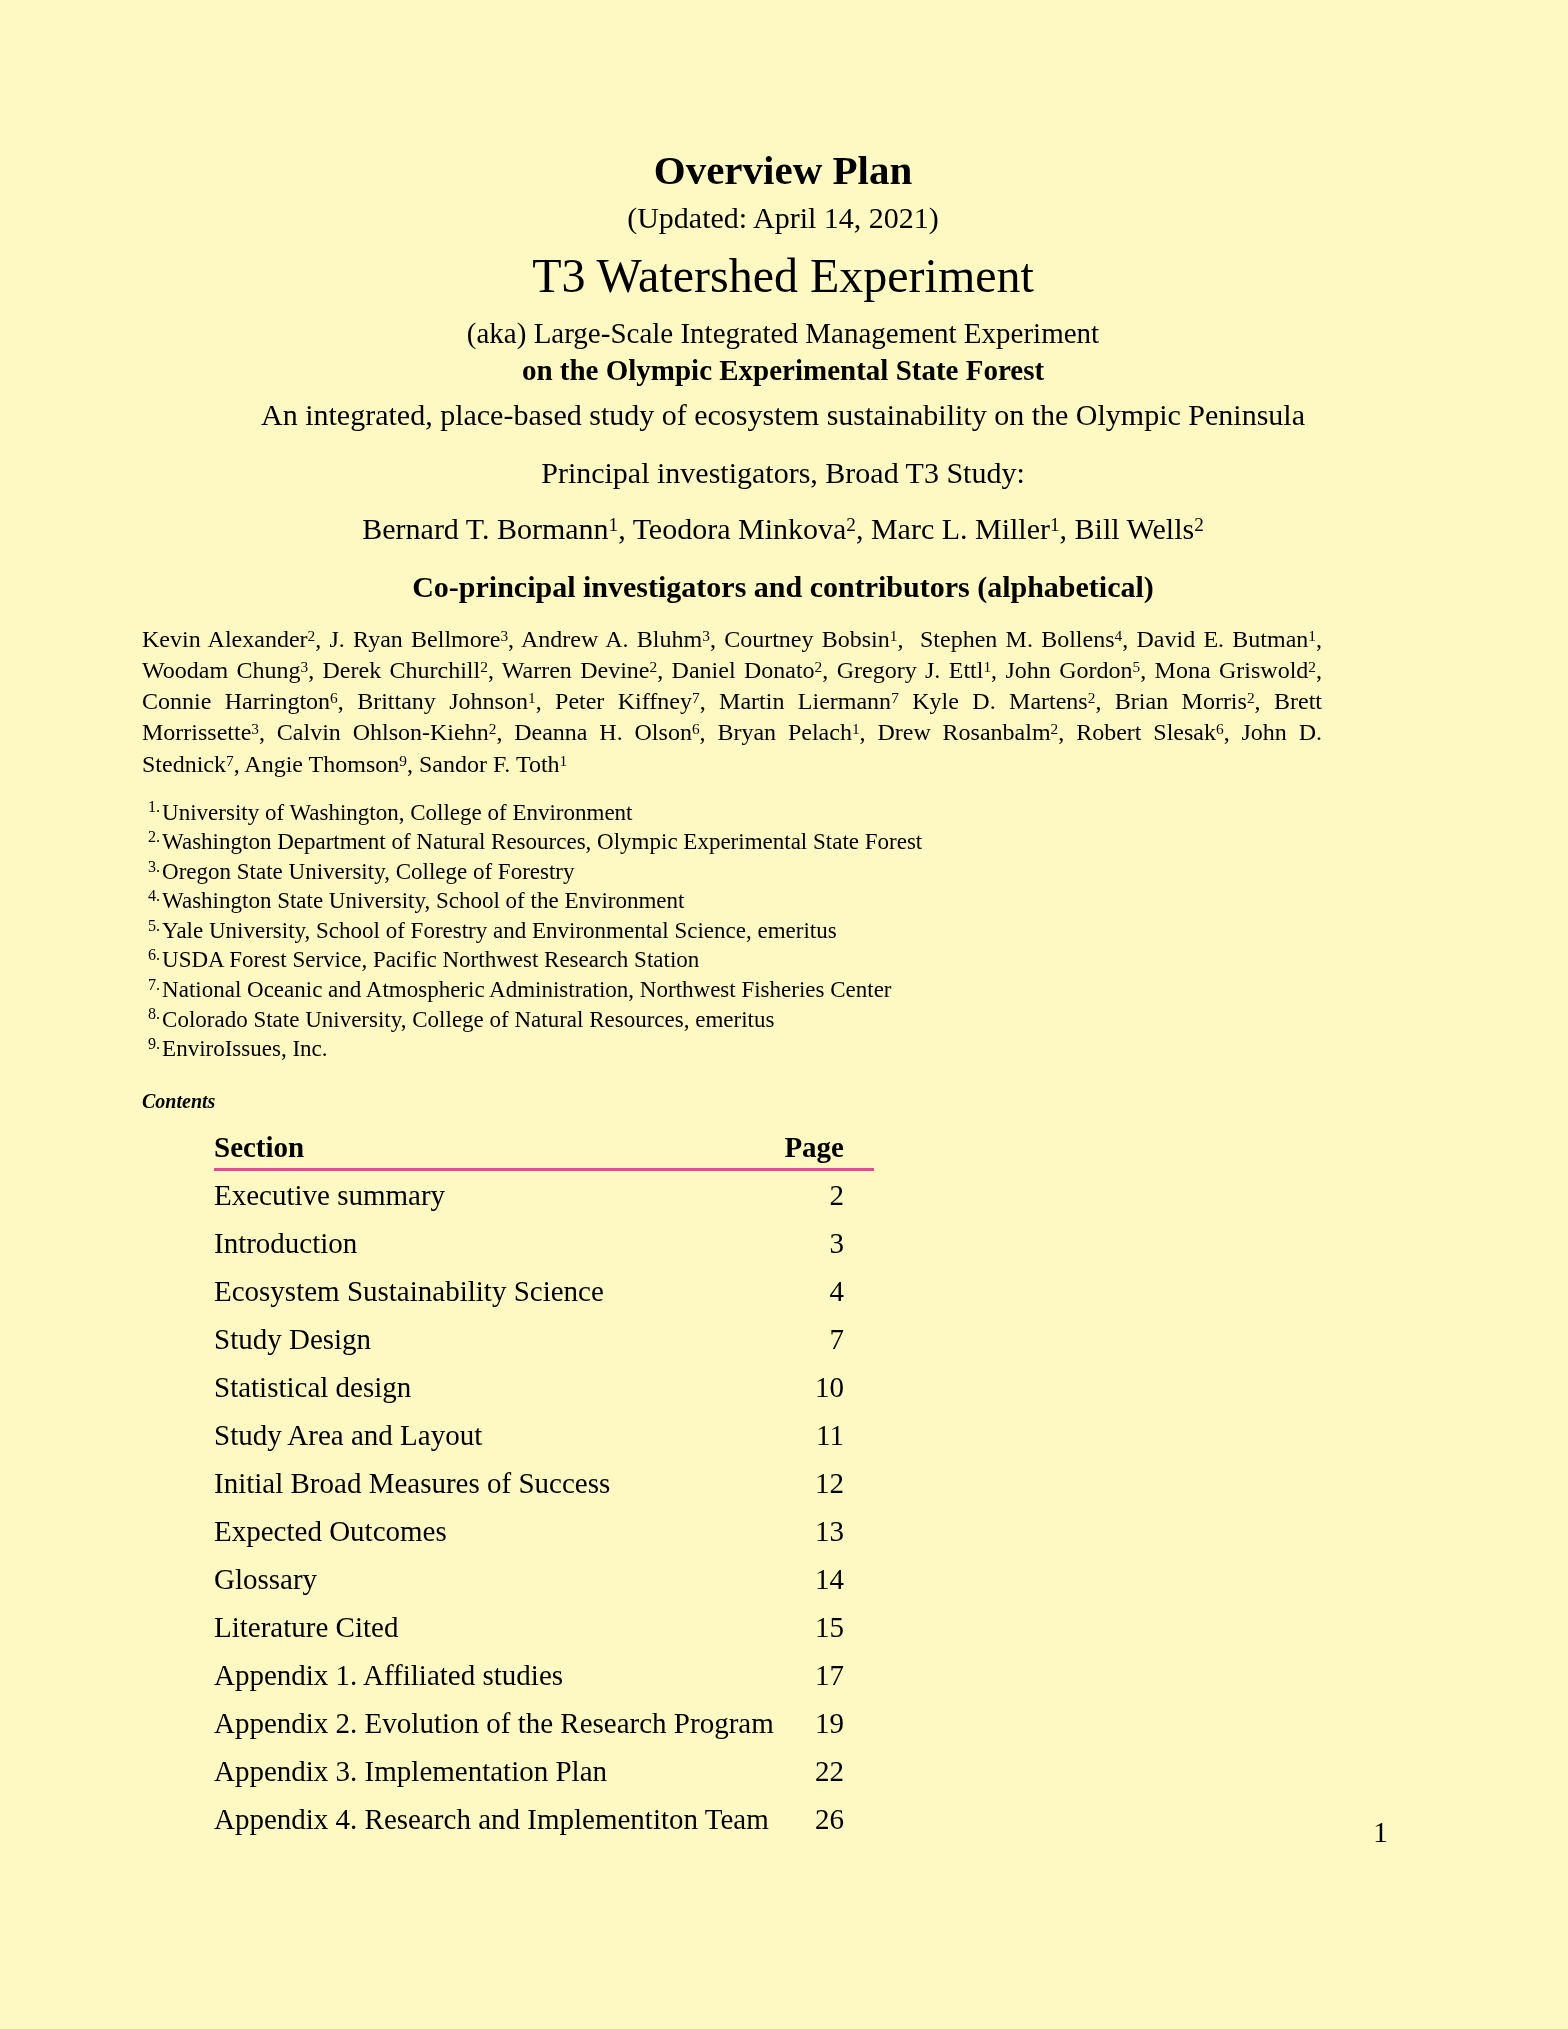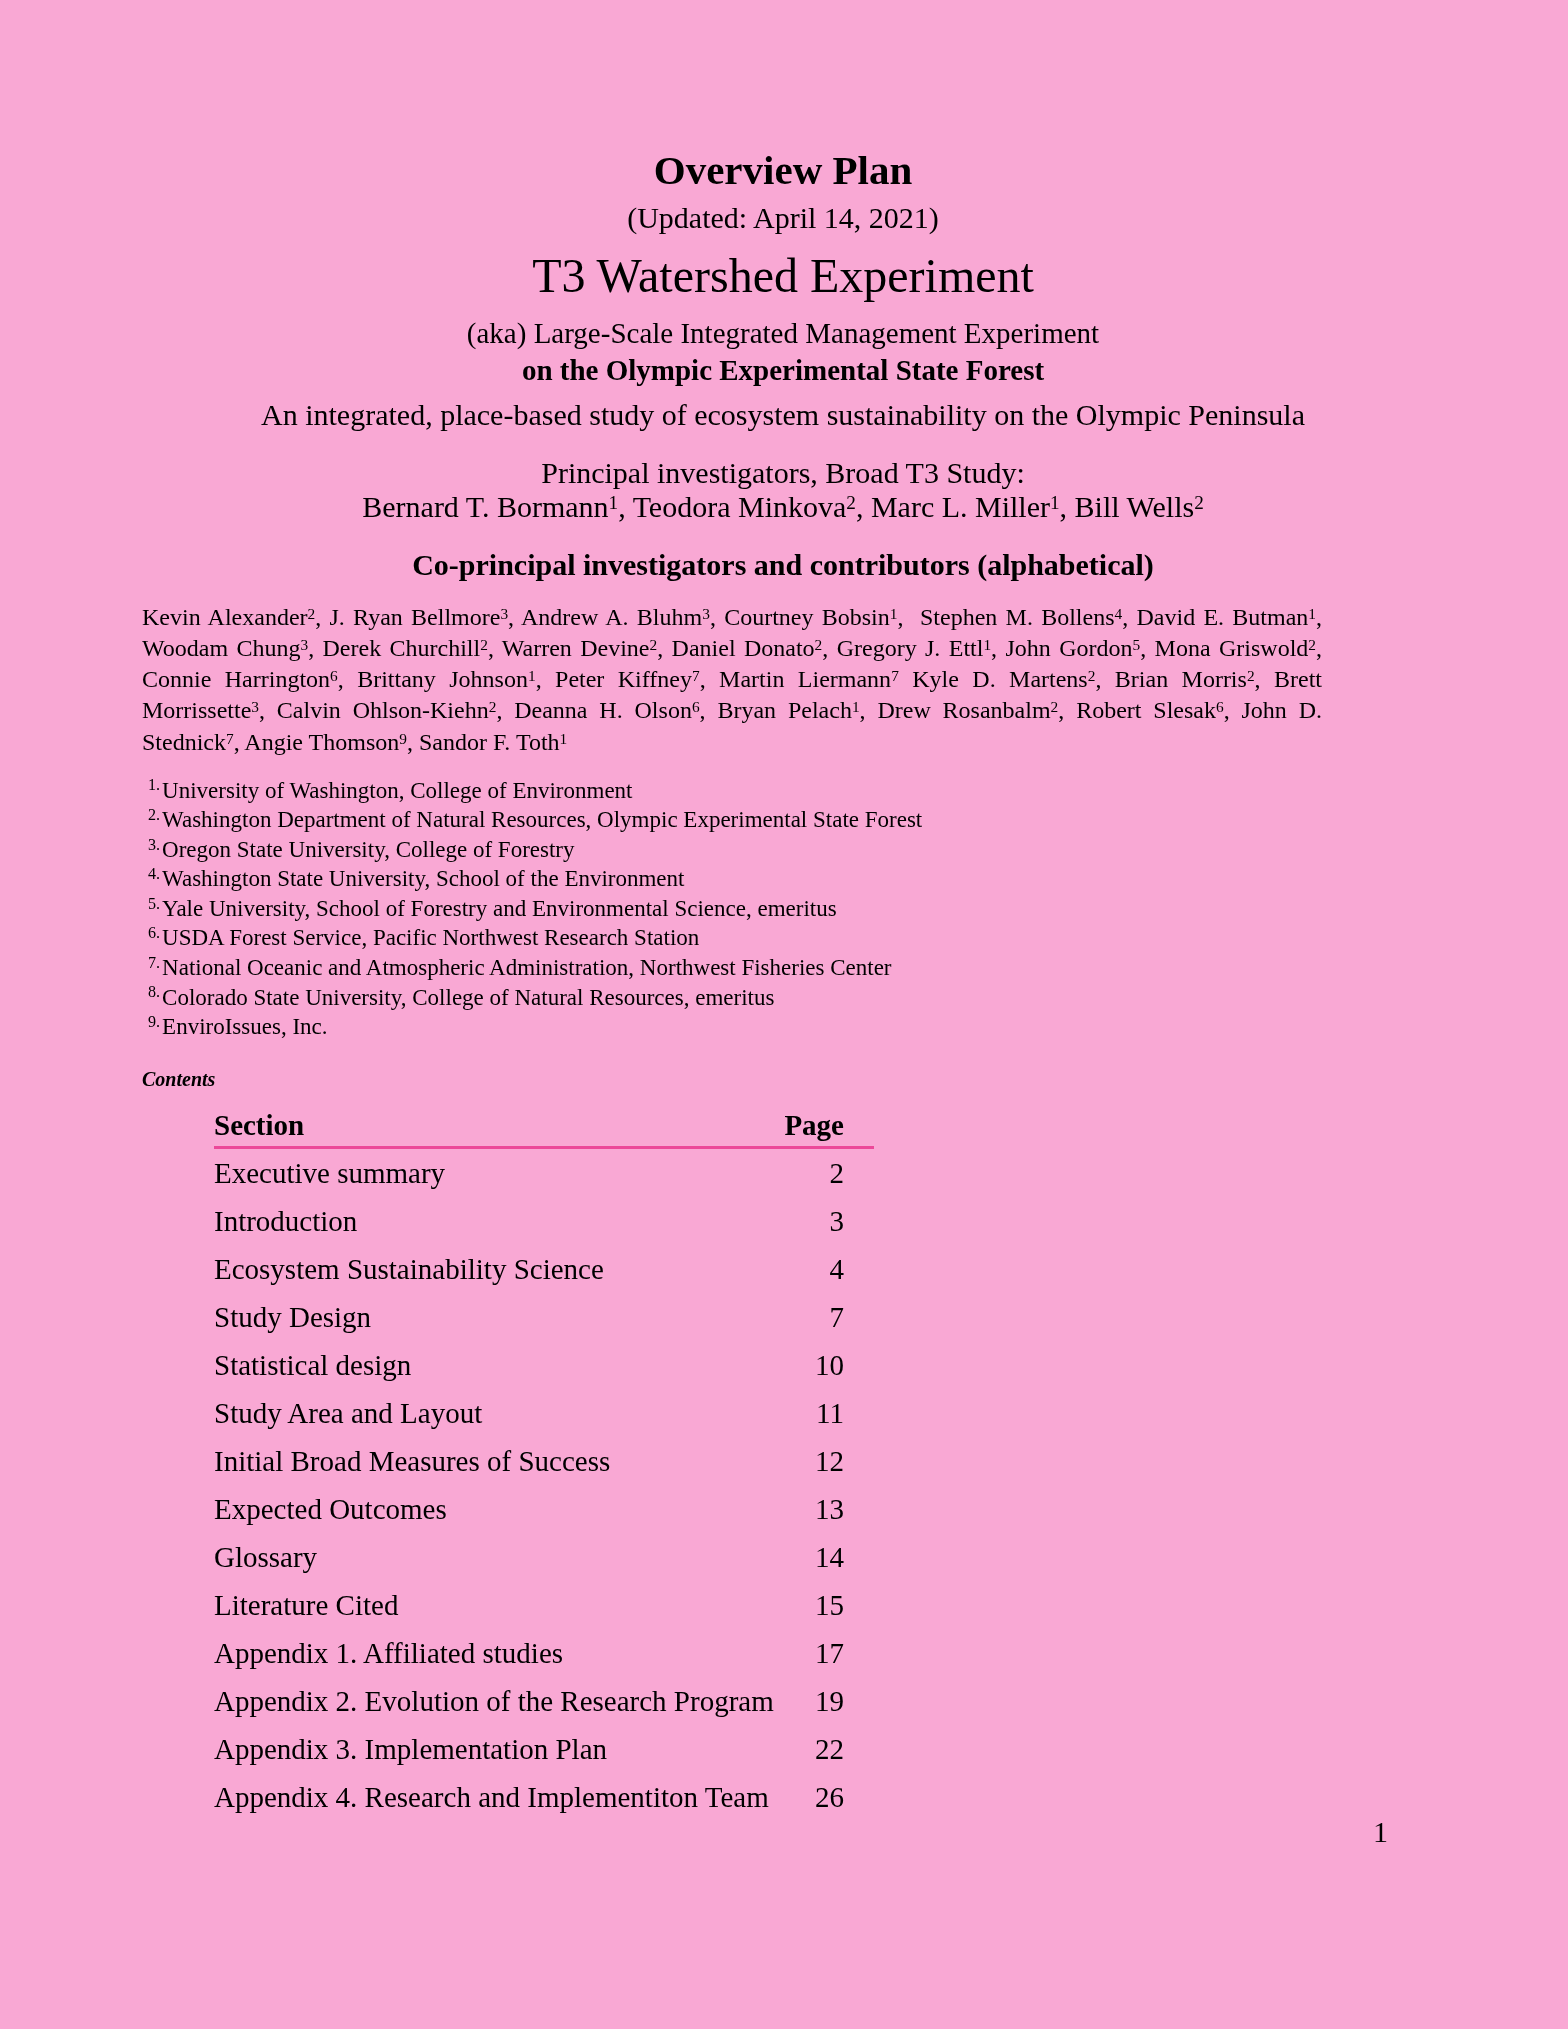--- a/index.html
+++ b/index.html
@@ -8,21 +8,21 @@
     background: #ffffff;
   }
   body {
     font-family: "Liberation Serif", "DejaVu Serif", serif;
     color: #000000;
   }
   .page {
     position: relative;
     width: 1568px;
     height: 2029px;
-    background: #f9a8d4;
+    background: #fef9c3;
     box-sizing: border-box;
     padding: 10px;
     overflow: hidden;
   }
   .content {
     position: absolute;
     left: 178px;
     top: 0;
     width: 1210px;
   }
@@ -71,20 +71,21 @@
   
   .pi-heading {
     text-align: center;
     font-weight: normal;
     font-size: 30px;
     margin-top: 22px;
   }
   .pi-names {
     text-align: center;
     font-size: 30px;
+    margin-top: 22px;
   }
   .copi-heading {
     text-align: center;
     font-weight: bold;
     font-size: 30px;
     margin-top: 24px;
   }
   .copi-names {
     text-align: justify;
     text-align-last: left;

